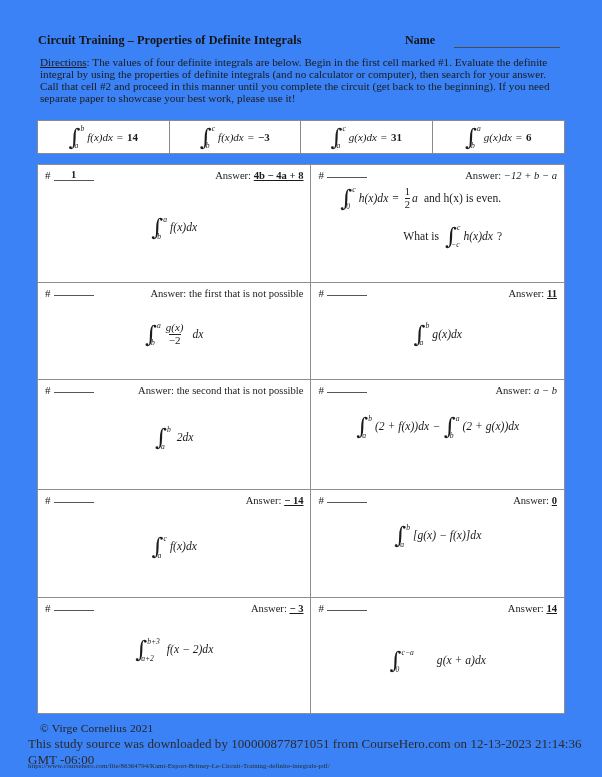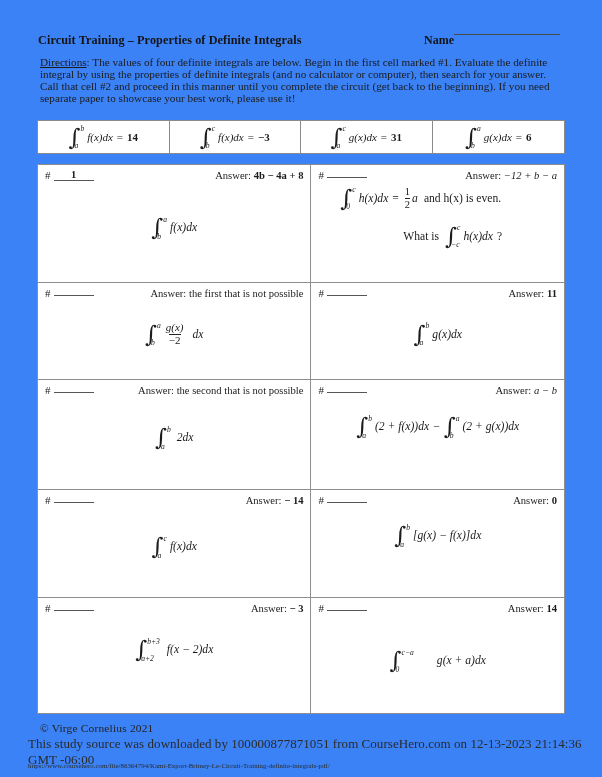--- a/index.html
+++ b/index.html
@@ -35,22 +35,22 @@
   .doc-title {
     font-family: "Liberation Serif", serif;
     font-weight: bold;
     font-size: 12.2px;
     letter-spacing: 0.1px;
     color: #141414;
     white-space: nowrap;
   }
   .name-block {
     display: flex;
-    align-items: flex-start;
-    gap: 0;
+    align-items: flex-end;
+    gap: 19px;
     margin-right: 6px;
   }
   .name-label {
     font-weight: bold;
     font-size: 12px;
     color: #141414;
   }
   .name-rule {
     display: inline-block;
     width: 106px;
@@ -150,21 +150,21 @@
     font-size: 10.5px;
     height: auto;
     border-bottom: 1px solid #555;
     line-height: 11px;
   }
   .answer {
     font-size: 10.6px;
     color: #1b1b1b;
   }
   .answer .u { }
-  .answer b { font-weight: bold; }
+  .answer b { font-weight: bold; text-decoration: underline; }
 
   .cell-body {
     display: flex;
     align-items: center;
     justify-content: center;
     height: calc(100% - 18px);
     font-size: 11.6px;
   }
   .cell-body.stacked {
     flex-direction: column;

